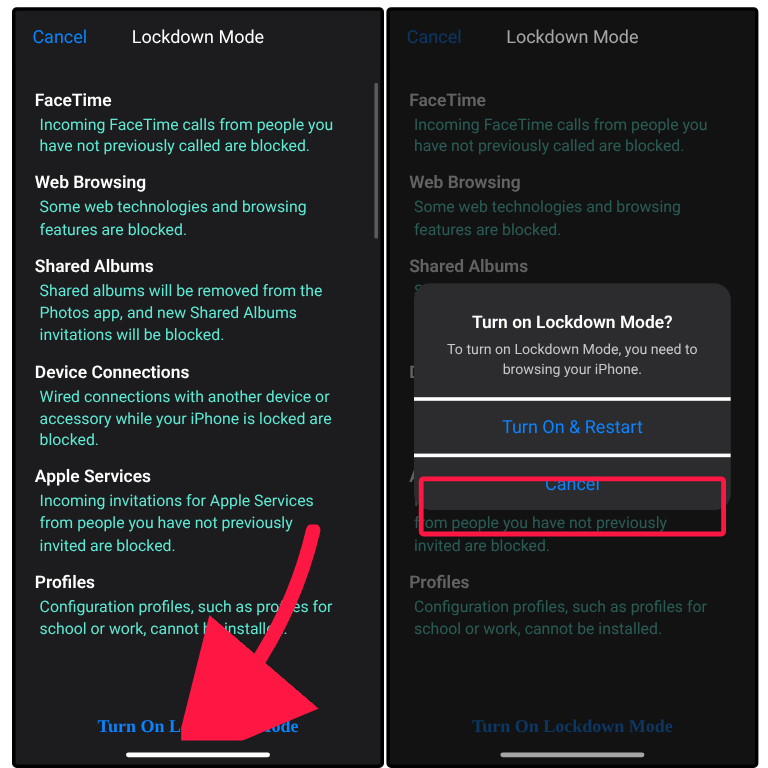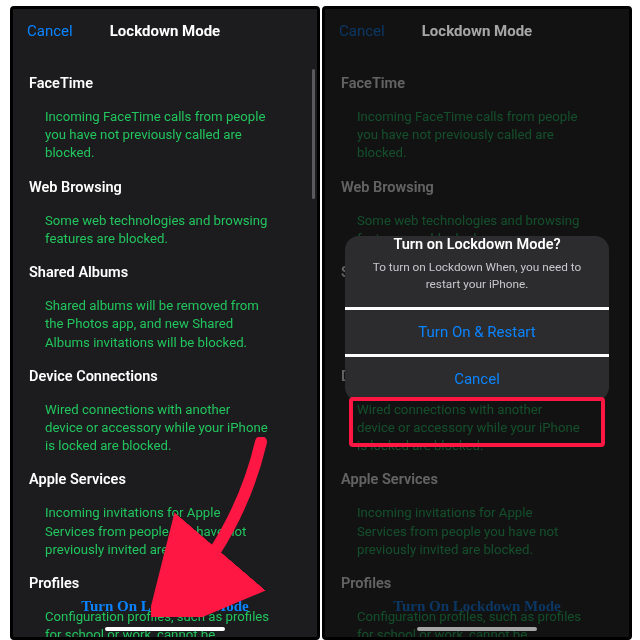--- a/index.html
+++ b/index.html
@@ -2,35 +2,35 @@
 <html><head>
 <meta charset="utf-8">
 <style>
   html,body{margin:0;padding:0;background:#fff;width:640px;height:640px;font-family:-apple-system,BlinkMacSystemFont,"Segoe UI",Roboto,Helvetica,Arial,sans-serif;}
   .canvas{position:relative;width:577px;height:640px;}
   .phone{position:absolute;top:6px;width:304px;height:628px;background:#1c1c1e;border:3px solid #000;border-radius:4px;overflow:hidden;}
   .phone.left{left:10px;}
   .phone.right{left:322px;}
   .topbar{height:44px;display:flex;align-items:center;justify-content:center;position:relative;background:#1c1c1e;border-bottom:1px solid rgba(0,0,0,0);}
   .topbar .cancel{position:absolute;left:14px;color:#0a84ff;font-size:15px;}
-  .topbar .title{color:#fff;font-size:15px;font-weight:700;}
+  .topbar .title{color:#fff;font-size:15px;font-weight:400;}
   .scroll{position:absolute;top:44px;left:0;right:0;bottom:0;padding:10px 30px 60px 16px;}
   .sec{margin-top:12px;}
   .sec h4{margin:0 0 4px 0;color:#fff;font-size:14.5px;font-weight:600;}
-  .sec p{margin:16px;color:#22c55e;font-size:13.2px;line-height:1.38;}
+  .sec p{margin:4px;color:#5eead4;font-size:13.2px;line-height:1.38;}
   .footer-btn{position:absolute;left:0;right:0;bottom:22px;text-align:center;color:#0a84ff;font-size:15px;font-weight:600;font-family:Liberation Serif, serif;}
   .home-ind{position:absolute;left:50%;transform:translateX(-50%);bottom:6px;width:120px;height:4px;border-radius:3px;background:#fff;}
   .scrollbar{position:absolute;right:2px;top:60px;width:3px;height:130px;background:#5a5a5e;border-radius:2px;}
   .dimmed .sec h4,.dimmed .sec p,.dimmed .topbar .cancel,.dimmed .footer-btn{opacity:.55}
   
   .arrow{position:absolute;pointer-events:none;}
   
   .alert-overlay{position:absolute;inset:0;background:rgba(0,0,0,.35);}
   .alert{position:absolute;left:20px;right:20px;top:227px;background:#2c2c2e;border-radius:14px;overflow:hidden;}
-  .alert-body{padding:0 18px 14px 18px;text-align:center;}
+  .alert-body{padding:24px 18px 14px 18px;text-align:center;}
   .alert-title{color:#fff;font-size:14.5px;font-weight:600;margin-bottom:6px;}
   .alert-msg{color:#c8c8cc;font-size:11.8px;line-height:1.45;}
   .alert-msg + .alert-msg{margin-top:10px;}
   .alert-btn{height:44px;display:flex;align-items:center;justify-content:center;color:#0a84ff;font-size:15px;border-top:3px solid #ffffff;}
   .alert-btn.primary{font-weight:400;}
   .hl{position:absolute;border:4px solid #ff1744;border-radius:4px;pointer-events:none;}
 </style>
 </head>
 <body>
 
@@ -112,21 +112,21 @@
           <p>Configuration profiles, such as profiles for school or work, cannot be installed.</p>
         </div>
     </div>
     <div class="footer-btn">Turn On Lockdown Mode</div>
     <div class="home-ind"></div>
 
     <div class="alert-overlay"></div>
     <div class="alert">
       <div class="alert-body">
         <div class="alert-title">Turn on Lockdown Mode?</div>
-        <div class="alert-msg">To turn on Lockdown When, you need to restart your iPhone.</div>
+        <div class="alert-msg">To turn on Lockdown Mode, you need to browsing your iPhone.</div>
       </div>
       <div class="alert-btn primary">Turn On &amp; Restart</div>
       <div class="alert-btn">Cancel</div>
     </div>
     <div class="hl" style="left:24px;top:388px;width:248px;height:42px;"></div>
   </div>
 
 </div>
 
 </body></html>

